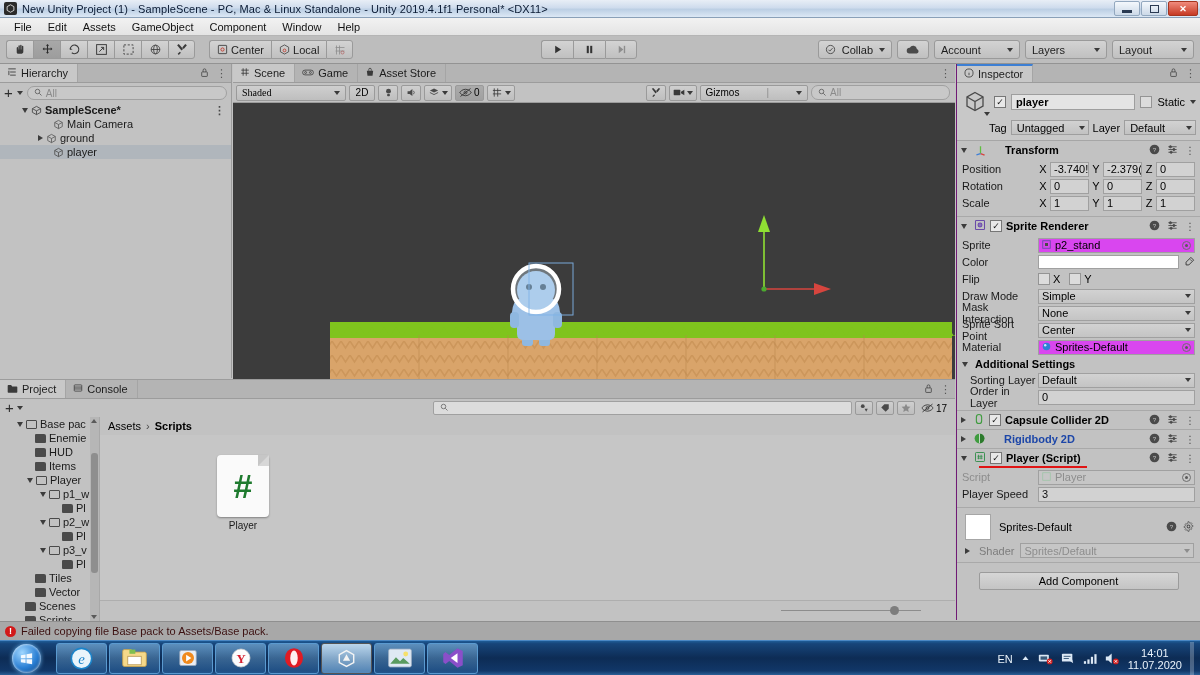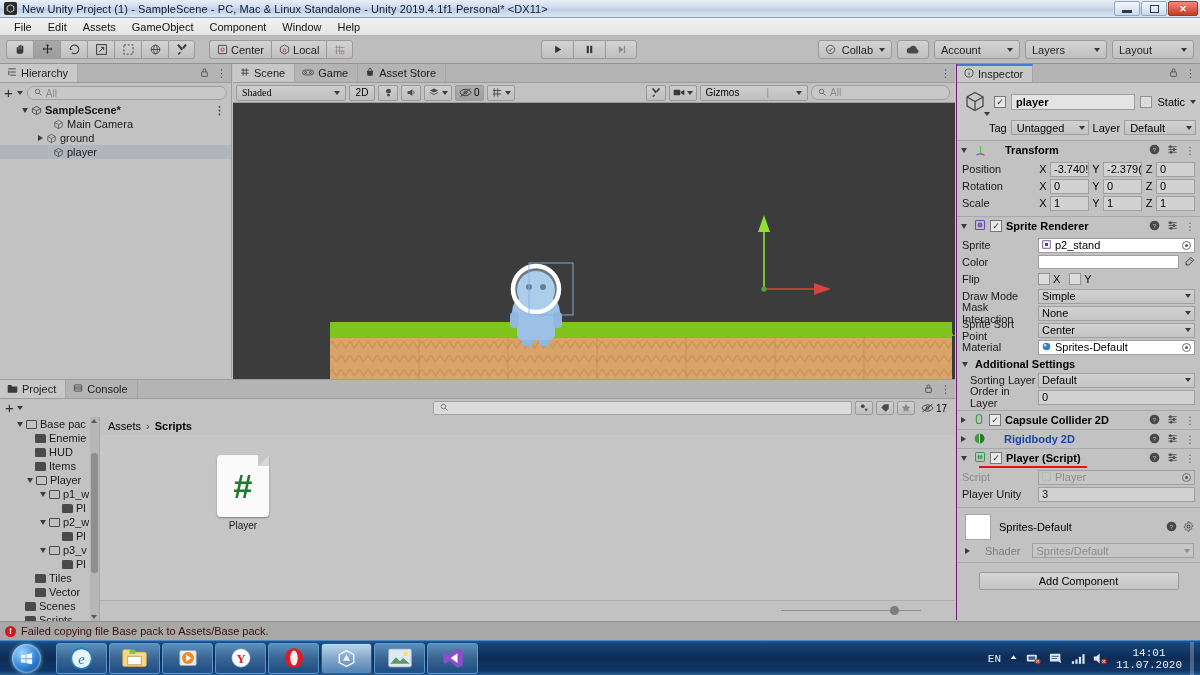--- a/index.html
+++ b/index.html
@@ -177,21 +177,21 @@
   .comp-icons { position:absolute; right:5px; display:flex; gap:7px; align-items:center; color:#4a4a4a; font-size:10px;}
   .comp-body { padding:2px 5px 4px 5px; }
   .frow { height:16px; display:flex; align-items:center; font-size:11px; margin-bottom:1px; }
   .flabel { width:76px; color:#191919; }
   .flabel.ind { padding-left:8px; width:76px;}
   .fval { flex:1; height:15px; background:#d2d2d2; border:1px solid #a0a0a0; display:flex; align-items:center; padding:0 3px; font-size:11px; overflow:hidden; white-space:nowrap;}
   .fval.dd { background:linear-gradient(to bottom,#d2d2d2,#c4c4c4); justify-content:space-between; padding-right:3px;}
   .vec3 { flex:1; display:flex; align-items:center; gap:2px; }
   .vec-ax { width:10px; text-align:center; font-size:11px; }
   .vec-in { flex:1; height:15px; background:#d2d2d2; border:1px solid #a0a0a0; padding:0 3px; font-size:11px; display:flex; align-items:center; overflow:hidden; white-space:nowrap;}
-  .objfield { flex:1; height:15px; background:#ffffff; border:1px solid #a0a0a0; display:flex; align-items:center; gap:4px; padding:0 3px; font-size:11px;}
+  .objfield { flex:1; height:15px; background:#d946ef; border:1px solid #a0a0a0; display:flex; align-items:center; gap:4px; padding:0 3px; font-size:11px;}
   .objfield .dot { margin-left:auto; width:9px;height:9px;border:1px solid #6f6f6f;border-radius:50%; display:flex;align-items:center;justify-content:center;}
   .objfield .dot:before{content:"";width:3px;height:3px;background:#5a5a5a;border-radius:50%;}
   .colorfield { flex:1; height:14px; background:#ffffff; border:1px solid #a0a0a0; }
   .eyedrop { margin-left:5px; font-size:10px; color:#3a3a3a; }
   .flipbox { display:flex; align-items:center; gap:3px; margin-right:9px; }
   .sqchk { width:12px;height:12px;border:1px solid #949494;background:#dcdcdc; }
   .sub-head { height:16px; display:flex; align-items:center; gap:4px; font-weight:bold; font-size:11px; }
   .redline { position:absolute; left:22px; bottom:-1px; width:108px; height:2.5px; background:#e01414; }
   .script-row .fval { background:#c6c6c6; color:#8d8d8d; }
   .mat-block { padding:6px 6px 4px 8px; background:#c2c2c2; border-bottom:1px solid #a9a9a9; position:relative;}
@@ -229,21 +229,21 @@
     display:flex;align-items:center;justify-content:center;
   }
   .tb-apps { display:flex; align-items:center; gap:2px; margin-left:6px; }
   .tapp {
     width:51px; height:31px; border:1px solid #5a9ad0; border-radius:3px;
     background:linear-gradient(to bottom,rgba(150,205,245,.55),rgba(40,100,160,.45));
     display:flex; align-items:center; justify-content:center;
   }
   .tapp.dark { background:#111; border-color:#555; }
   .tapp.active { background:linear-gradient(to bottom,rgba(215,238,255,.85),rgba(120,180,230,.6)); }
-  .tray { position:absolute; right:0; top:0; height:35px; display:flex; align-items:center; gap:8px; padding-right:6px; color:#eaf3fb; font-size:11px;font-family:Liberation Mono, monospace;}
+  .tray { position:absolute; right:0; top:0; height:35px; display:flex; align-items:center; gap:8px; padding-right:6px; color:#eaf3fb; font-size:11px;}
   .clock { text-align:center; line-height:12px; font-size:11px; }
   .tray-ic { display:flex; align-items:center; }
 </style>
 </head>
 <body>
 
 <div class="app">
 
   <div class="titlebar">
     <div class="tb-icon">
@@ -1130,21 +1130,21 @@
             <span>
               <svg width="9" height="9" viewBox="0 0 12 12" fill="none" stroke="#9bc4a5" stroke-width="1">
                   <rect x="1" y="1" width="10" height="10"></rect>
                 </svg>
             </span>
             <span>Player</span>
             <span class="dot"></span>
           </span>
         </div>
         <div class="frow">
-          <span class="flabel">Player Unity</span>
+          <span class="flabel">Player Speed</span>
           <span class="fval" style="background:#d2d2d2;color:#111;">3</span>
         </div>
       </div>
     </div>
 
     <div class="mat-block">
       <div style="display:flex;align-items:center;gap:8px;">
         <div class="mat-prev"></div>
         <span style="font-size:11px;">Sprites-Default</span>
         <span style="margin-left:auto;display:flex;gap:6px;align-items:center;color:#4a4a4a;">
@@ -1155,21 +1155,21 @@
               </svg>
           </span>
           <span>
             <svg width="11" height="11" viewBox="0 0 16 16" fill="#4a4a4a">
                 <path d="M8 5.2A2.8 2.8 0 1 0 8 10.8 2.8 2.8 0 0 0 8 5.2zm0 4.2a1.4 1.4 0 1 1 0-2.8 1.4 1.4 0 0 1 0 2.8z"></path>
                 <path d="M7.2 1h1.6l.3 1.7 1.3.6 1.5-.9 1.1 1.1-.9 1.5.6 1.3 1.7.3v1.6l-1.7.3-.6 1.3.9 1.5-1.1 1.1-1.5-.9-1.3.6L8.8 15H7.2l-.3-1.7-1.3-.6-1.5.9-1.1-1.1.9-1.5-.6-1.3L1.6 9.4V7.8l1.7-.3.6-1.3-.9-1.5 1.1-1.1 1.5.9 1.3-.6z" fill="none" stroke="#4a4a4a" stroke-width="1"></path>
               </svg>
           </span>
         </span>
       </div>
-      <div style="display:flex;align-items:center;gap:12px;margin-top:3px;">
+      <div style="display:flex;align-items:center;gap:6px;margin-top:3px;">
         <span class="arrow-r" style="margin-left:0;"></span>
         <span style="font-size:11px;color:#7d7d7d;">Shader</span>
         <span class="fval dd" style="color:#8d8d8d;background:#c6c6c6;">
           <span>Sprites/Default</span>
           <span class="caret" style="border-top-color:#8d8d8d;"></span>
         </span>
       </div>
     </div>
 
     <div class="addcomp">Add Component</div>

